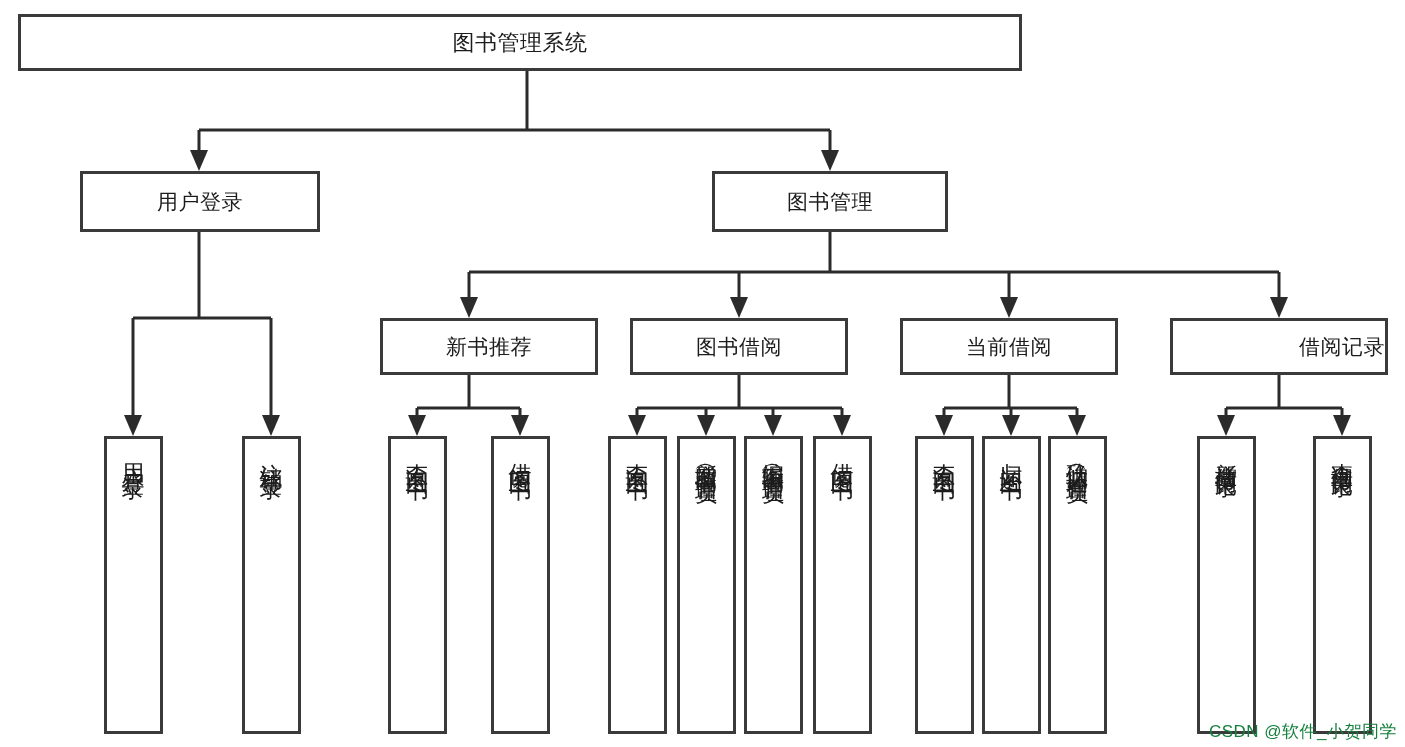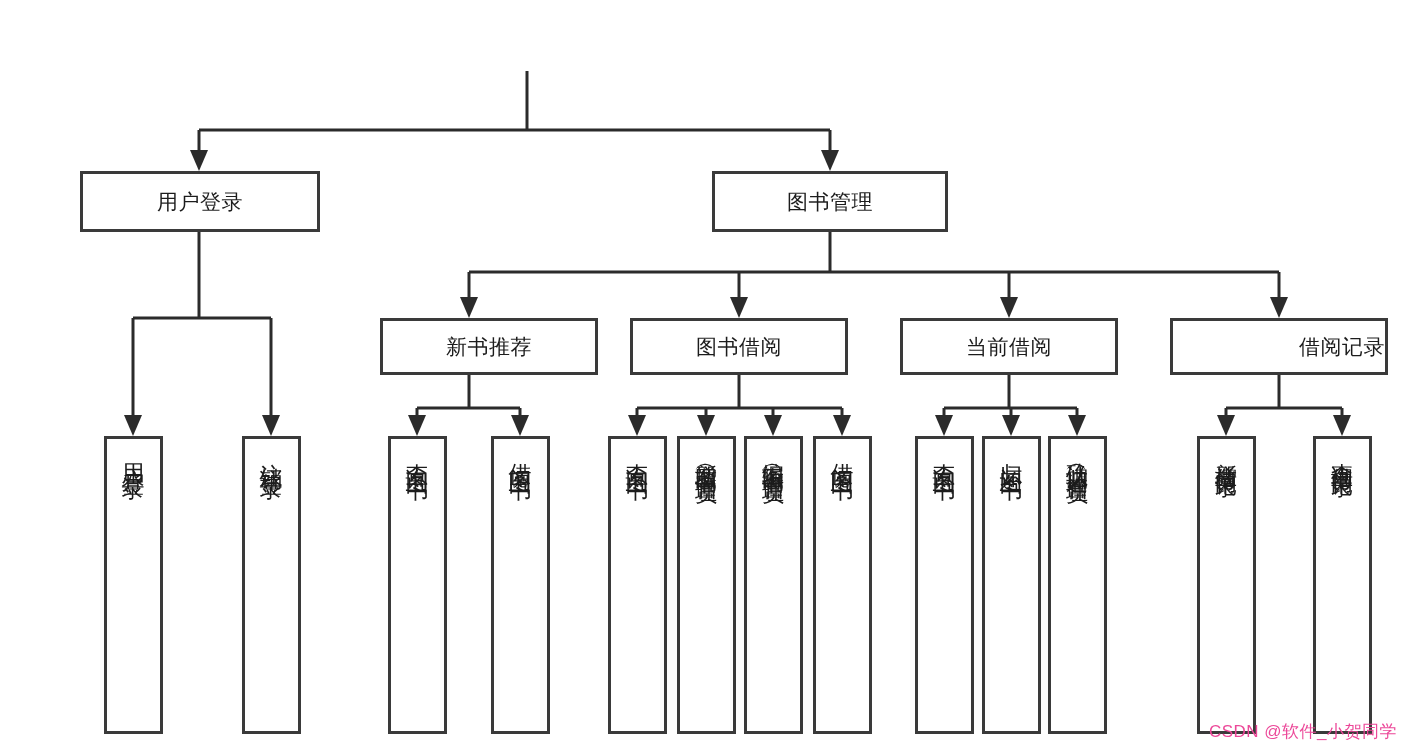--- a/index.html
+++ b/index.html
@@ -76,21 +76,21 @@
   .node.vert.tall .label {
     letter-spacing: 3px;
     font-size: 22px;
   }
   
   #watermark {
     position: absolute;
     right: 8px;
     bottom: 4px;
     font-size: 17px;
-    color: #ec4899;
+    color: #15803d;
     letter-spacing: 0.5px;
     white-space: nowrap;
     pointer-events: none;
   }
 </style>
 </head>
 <body>
 
 <div id="canvas">
 
@@ -149,20 +149,23 @@
     <polygon points="1068,415 1086,415 1077,436"></polygon>
 
     <line x1="1279" y1="375" x2="1279" y2="408"></line>
     <line x1="1226" y1="408" x2="1342" y2="408"></line>
     <line x1="1226" y1="408" x2="1226" y2="417"></line>
     <polygon points="1217,415 1235,415 1226,436"></polygon>
     <line x1="1342" y1="408" x2="1342" y2="417"></line>
     <polygon points="1333,415 1351,415 1342,436"></polygon>
   </svg>
 
+  <div class="node horiz root" style="left:18px; top:14px; width:1004px; height:57px;">
+    <span class="label">图书管理系统</span>
+  </div>
 
   <div class="node horiz" style="left:80px; top:171px; width:240px; height:61px;">
     <span class="label">用户登录</span>
   </div>
 
   <div class="node horiz" style="left:712px; top:171px; width:236px; height:61px;">
     <span class="label">图书管理</span>
   </div>
 
   <div class="node horiz" style="left:380px; top:318px; width:218px; height:57px;">

